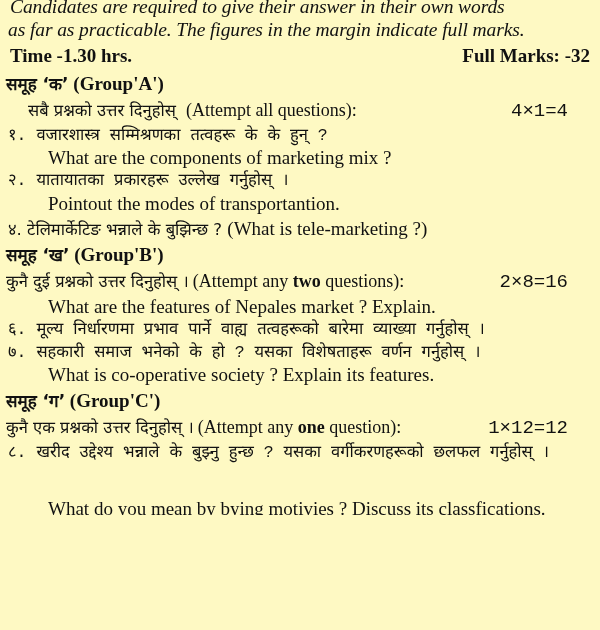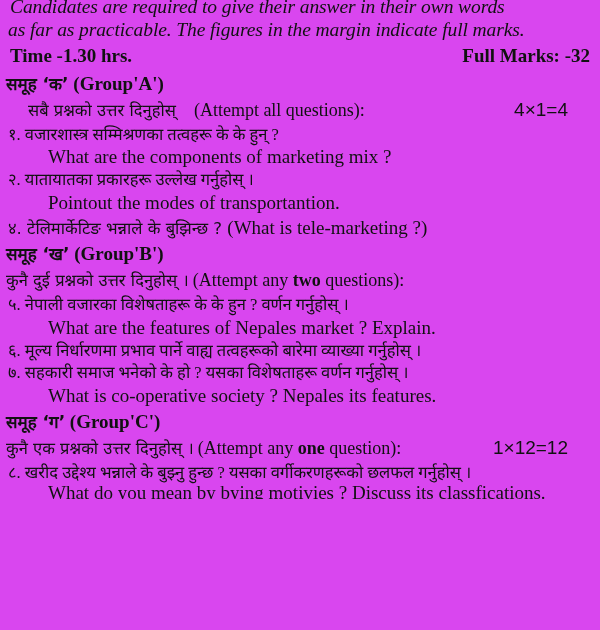--- a/index.html
+++ b/index.html
@@ -16,21 +16,21 @@
     color: #111111;
     -webkit-font-smoothing: none;
   }
 
   .page {
     position: relative;
     width: 600px;
     height: 630px;
     box-sizing: border-box;
     padding: 0 6px 0 6px;
-    background: #d946ef;
+    background: #fef9c3;
   }
 
   
   .line {
     white-space: nowrap;
     line-height: 1.0;
   }
 
   .instr {
     font-style: italic;
@@ -71,26 +71,26 @@
   }
   .attempt .np {
     font-family: "DejaVu Sans", "Liberation Sans", sans-serif;
     font-size: 16.5px;
   }
   .attempt .en { white-space: pre; }
   .attempt .marks {
     margin-left: auto;
     font-size: 19px;
     padding-right: 26px;
-    font-family: Liberation Sans, sans-serif;
+    font-family: Liberation Mono, monospace;
   }
   .attempt.indent { padding-left: 22px; }
 
   .q-np {
-    font-family: Liberation Serif, serif;
+    font-family: Liberation Mono, monospace;
     font-size: 16.5px;
     padding-top: 6px;
     padding-left: 2px;
     white-space: nowrap;
   }
 
   .q-en {
     font-size: 19px;
     padding-top: 4px;
     padding-left: 42px;
@@ -118,20 +118,21 @@
     position: relative;
   }
   .topclip .instr {
     position: absolute;
     top: -3px;
     left: 2px;
   }
   .bottomclip {
     height: 18px;
     overflow: hidden;
+    margin-top: 35px;
   }
 </style>
 </head>
 <body>
 
 <div class="page">
 
   <div class="topclip">
     <div class="line instr first">Candidates are required to give their answer in their own words</div>
   </div>
@@ -142,21 +143,21 @@
     <span>Full Marks: -32</span>
   </div>
 
   <div class="line group-head">
     <span class="np">समूह ‘क’</span>
     <span>(Group'A')</span>
   </div>
 
   <div class="attempt indent">
     <span class="np">सबै प्रश्नको उत्तर दिनुहोस्</span>
-    <span class="en" style="padding-left:18px;">(Attempt all questions):</span>
+    <span class="en" style="padding-left:10px;">(Attempt all questions):</span>
     <span class="marks">4×1=4</span>
   </div>
 
   <div class="line q-np">१. वजारशास्त्र सम्मिश्रणका तत्वहरू के के हुन् ?</div>
   <div class="line q-en">What are the components of marketing mix ?</div>
 
   <div class="line q-np">२. यातायातका प्रकारहरू उल्लेख गर्नुहोस् ।</div>
   <div class="line q-en">Pointout the modes of transportantion.</div>
 
 
@@ -168,29 +169,29 @@
   <div class="line group-head">
     <span class="np">समूह ‘ख’</span>
     <span>(Group'B')</span>
   </div>
 
   <div class="attempt">
     <span class="np">कुनै दुई प्रश्नको उत्तर दिनुहोस् ।</span>
     <span class="en" style="padding-left:4px;">(Attempt any </span>
     <b class="bold">two</b>
     <span class="en"> questions):</span>
-  </div>
-
-  <div class="line q-np">५.  नेपाली वजारका विशेषताहरू के के हुन ? वर्णन गर्नुहोस् ।</div>
+    <span class="marks">2×8=16</span>
+  </div>
+
   <div class="line q-en">What are the features of Nepales market ? Explain.</div>
 
   <div class="line q-np">६.  मूल्य निर्धारणमा प्रभाव पार्ने वाह्य तत्वहरूको बारेमा व्याख्या गर्नुहोस् ।</div>
 
   <div class="line q-np">७. सहकारी समाज भनेको के हो ? यसका विशेषताहरू वर्णन गर्नुहोस् ।</div>
-  <div class="line q-en">What is co-operative society ? Nepales its features.</div>
+  <div class="line q-en">What is co-operative society ? Explain its features.</div>
 
   <div class="line group-head">
     <span class="np">समूह ‘ग’</span>
     <span>(Group'C')</span>
   </div>
 
   <div class="attempt">
     <span class="np">कुनै एक प्रश्नको उत्तर दिनुहोस् ।</span>
     <span class="en" style="padding-left:4px;">(Attempt any </span>
     <b class="bold">one</b>

